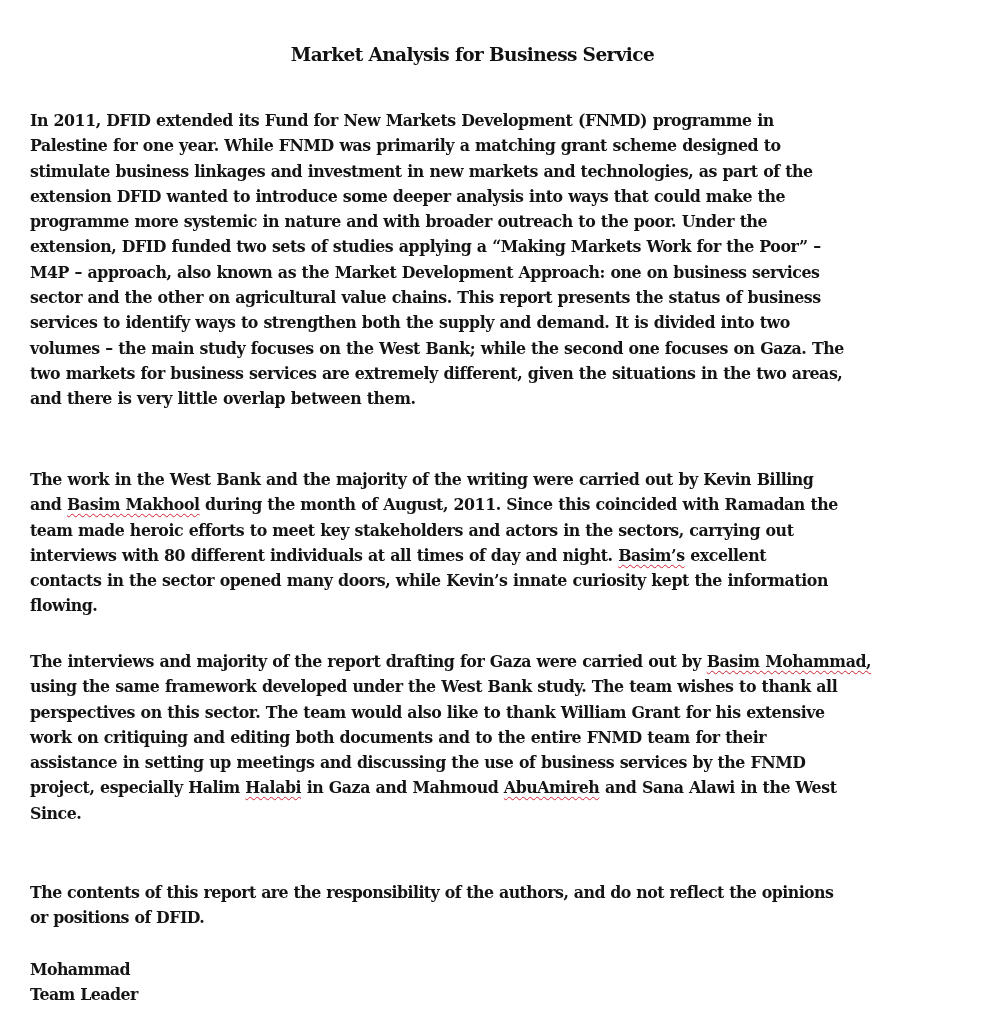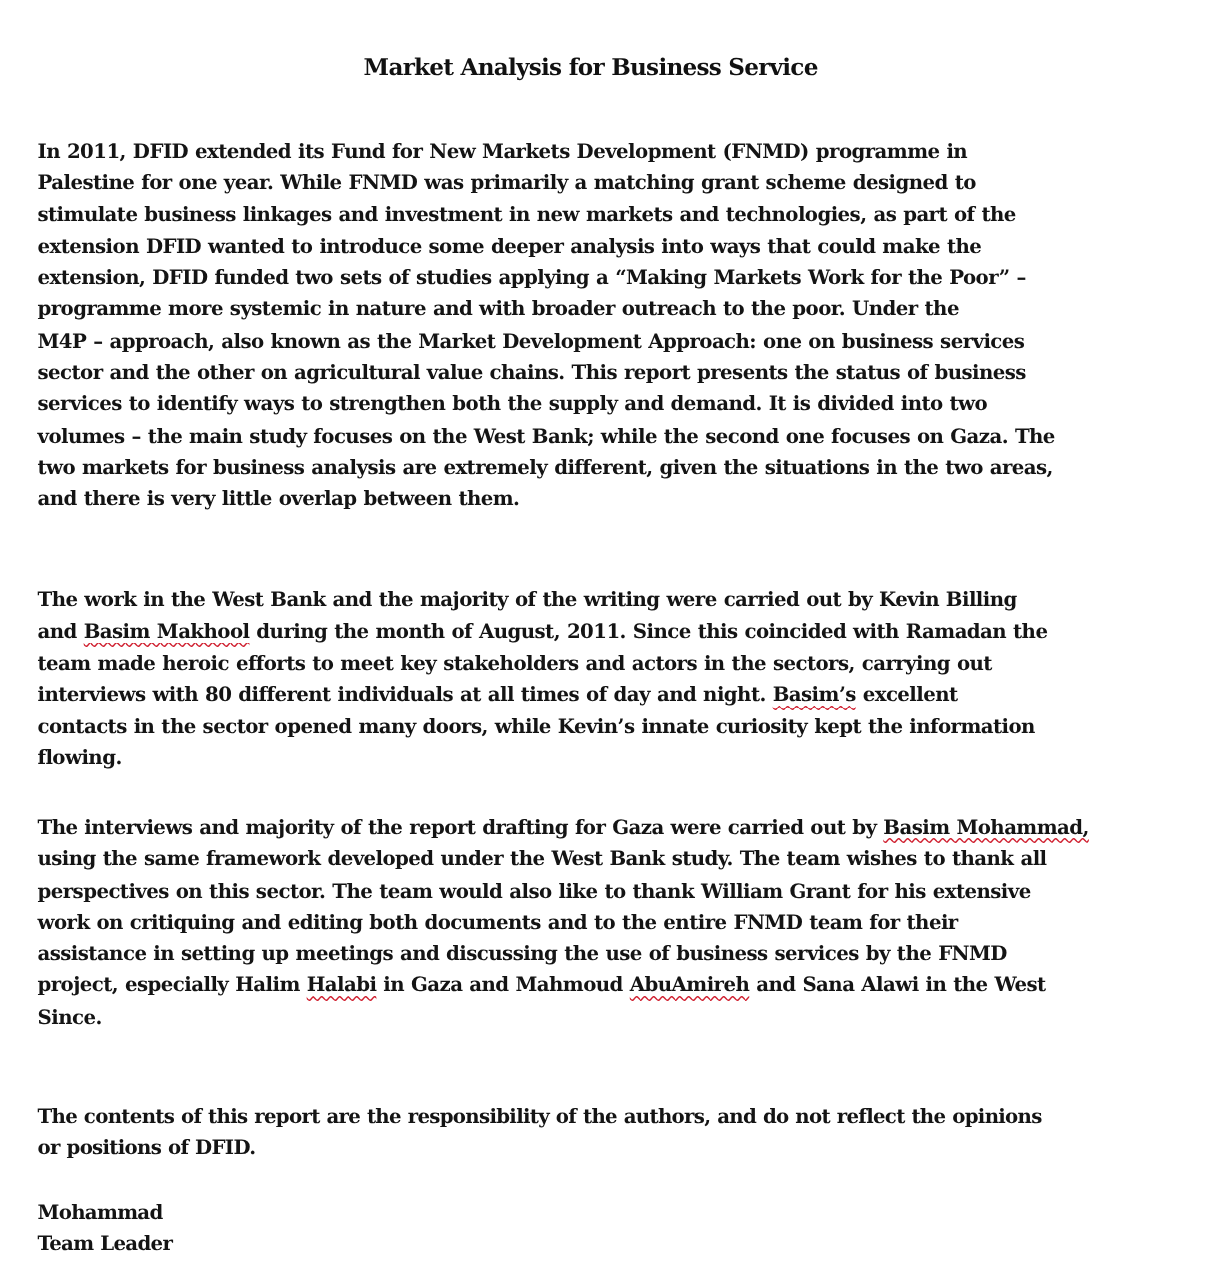--- a/index.html
+++ b/index.html
@@ -67,27 +67,27 @@
 <body>
 
 <div class="page">
   <div class="title">Market Analysis for Business Service</div>
 
   <div class="para p1">
       <span class="line">In 2011, DFID extended its Fund for New Markets Development (FNMD) programme in</span>
       <span class="line">Palestine for one year. While FNMD was primarily a matching grant scheme designed to</span>
       <span class="line">stimulate business linkages and investment in new markets and technologies, as part of the</span>
       <span class="line">extension DFID wanted to introduce some deeper analysis into ways that could make the</span>
+      <span class="line">programme more systemic in nature and with broader outreach to the poor. Under the</span>
       <span class="line">extension, DFID funded two sets of studies applying a “Making Markets Work for the Poor” –</span>
-      <span class="line">programme more systemic in nature and with broader outreach to the poor. Under the</span>
       <span class="line">M4P – approach, also known as the Market Development Approach: one on business services</span>
       <span class="line">sector and the other on agricultural value chains. This report presents the status of business</span>
       <span class="line">services to identify ways to strengthen both the supply and demand. It is divided into two</span>
       <span class="line">volumes – the main study focuses on the West Bank; while the second one focuses on Gaza. The</span>
-      <span class="line">two markets for business analysis are extremely different, given the situations in the two areas,</span>
+      <span class="line">two markets for business services are extremely different, given the situations in the two areas,</span>
       <span class="line">and there is very little overlap between them.</span>
     </div>
   <div class="para p2">
       <span class="line">The work in the West Bank and the majority of the writing were carried out by Kevin Billing</span>
       <span class="line">and <span class="sp" style="text-decoration-color: rgb(208, 32, 48); text-align: right;">Basim Makhool</span> during the month of August, 2011. Since this coincided with Ramadan the</span>
       <span class="line">team made heroic efforts to meet key stakeholders and actors in the sectors, carrying out</span>
       <span class="line">interviews with 80 different individuals at all times of day and night. <span class="sp" style="text-decoration-color: rgb(208, 32, 48);">Basim’s</span> excellent</span>
       <span class="line">contacts in the sector opened many doors, while Kevin’s innate curiosity kept the information</span>
       <span class="line">flowing.</span>
     </div>

